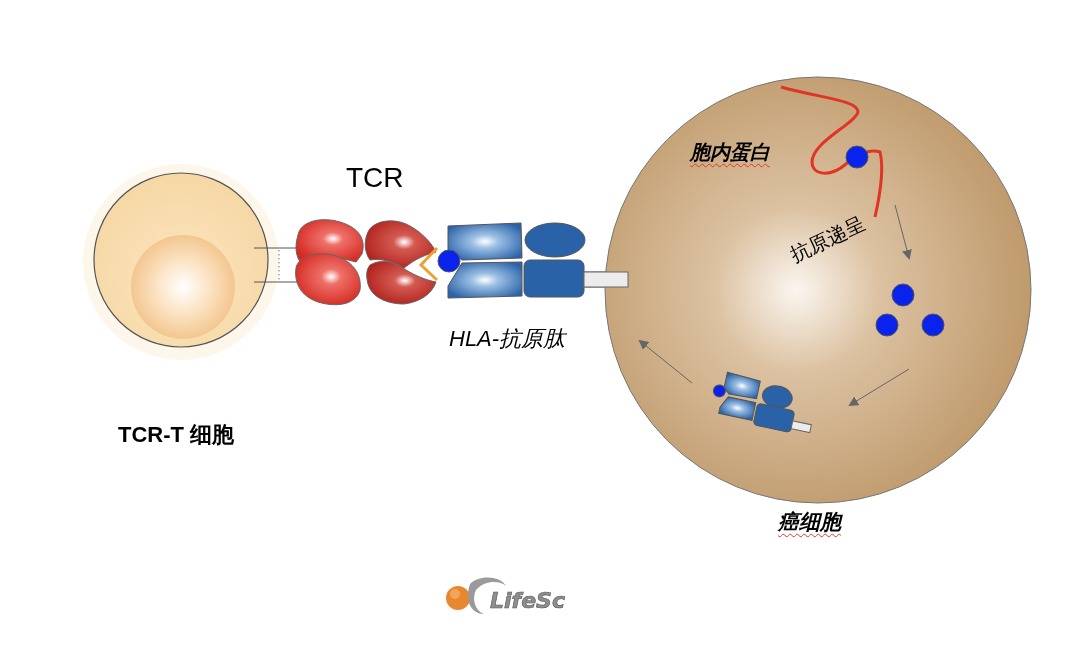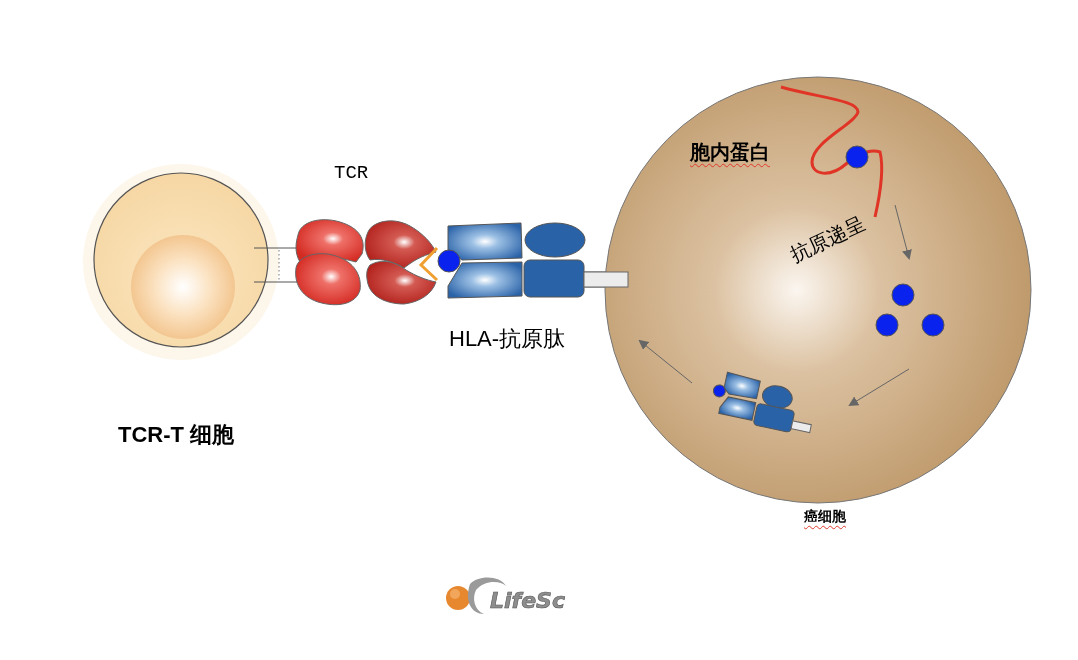--- a/index.html
+++ b/index.html
@@ -1,19 +1,19 @@
 <!DOCTYPE html>
 <html><head>
 <meta charset="utf-8">
 <style>
   html,body{margin:0;padding:0;background:#ffffff;}
   body{width:1078px;height:660px;position:relative;overflow:hidden;font-family:"DejaVu Sans","Liberation Sans",sans-serif;}
   svg{position:absolute;left:0;top:0;}
   .lbl{position:absolute;color:#000;white-space:nowrap;}
-  .squiggle{text-decoration:underline wavy #e0392b;text-decoration-thickness:1px;text-underline-offset:4px;}
+  .squiggle{text-decoration:underline wavy #e0392b;text-decoration-thickness:1px;text-underline-offset:4px;font-style:italic;}
   .bold{font-weight:bold;}
 </style>
 </head>
 <body>
 
 <svg width="1078" height="660" viewBox="0 0 1078 660">
   <defs>
     <radialGradient id="tcellOuter" cx="50%" cy="60%" r="60%">
       <stop offset="0%" stop-color="#fbe6c0"></stop>
       <stop offset="100%" stop-color="#f6d7a4"></stop>
@@ -110,18 +110,18 @@
   </g>
 
   <g>
     <circle cx="458" cy="598" r="12" fill="#e7872e"></circle>
     <circle cx="455" cy="594" r="5" fill="#f7b470" opacity="0.7"></circle>
     <path d="M470,584 C478,575 500,575 506,586 C500,580 484,580 476,590 C472,598 474,610 484,614 C472,614 464,602 470,584 Z" fill="#9a9a9a"></path>
     <text x="490" y="608" font-family="DejaVu Sans, sans-serif" font-size="22" font-weight="bold" font-style="italic" fill="#8e8e8e" stroke="#555" stroke-width="0.6">LifeSc</text>
   </g>
 </svg>
 
-<div class="lbl" style="left:334px;top:162px;font-size:19px;font-family:Liberation Mono, monospace;">TCR</div>
-<div class="lbl" style="left:449px;top:324px;font-size:22px;"><span style="font-family:'Liberation Sans',sans-serif;">HLA-抗原肽</span></div>
+<div class="lbl" style="left:346px;top:162px;font-size:28px;font-family:Liberation Sans, sans-serif;">TCR</div>
+<div class="lbl" style="left:449px;top:324px;font-size:22px;"><span style="font-family:'Liberation Sans',sans-serif;font-style:italic;">HLA-抗原肽</span></div>
 <div class="lbl bold" style="left:118px;top:404px;font-size:22px;font-family:'Liberation Sans',sans-serif;margin-top:16px;">TCR-T 细胞</div>
 <div class="lbl bold squiggle" style="left:690px;top:139px;font-size:20px;">胞内蛋白</div>
 <div class="lbl" style="left:786px;top:244px;font-size:20px;transform:rotate(-25deg);transform-origin:left top;">抗原递呈</div>
-<div class="lbl bold squiggle" style="left:778px;top:508px;font-size:14px;margin-left:26px;">癌细胞</div>
+<div class="lbl bold squiggle" style="left:778px;top:508px;font-size:21px;">癌细胞</div>
 
 </body></html>

